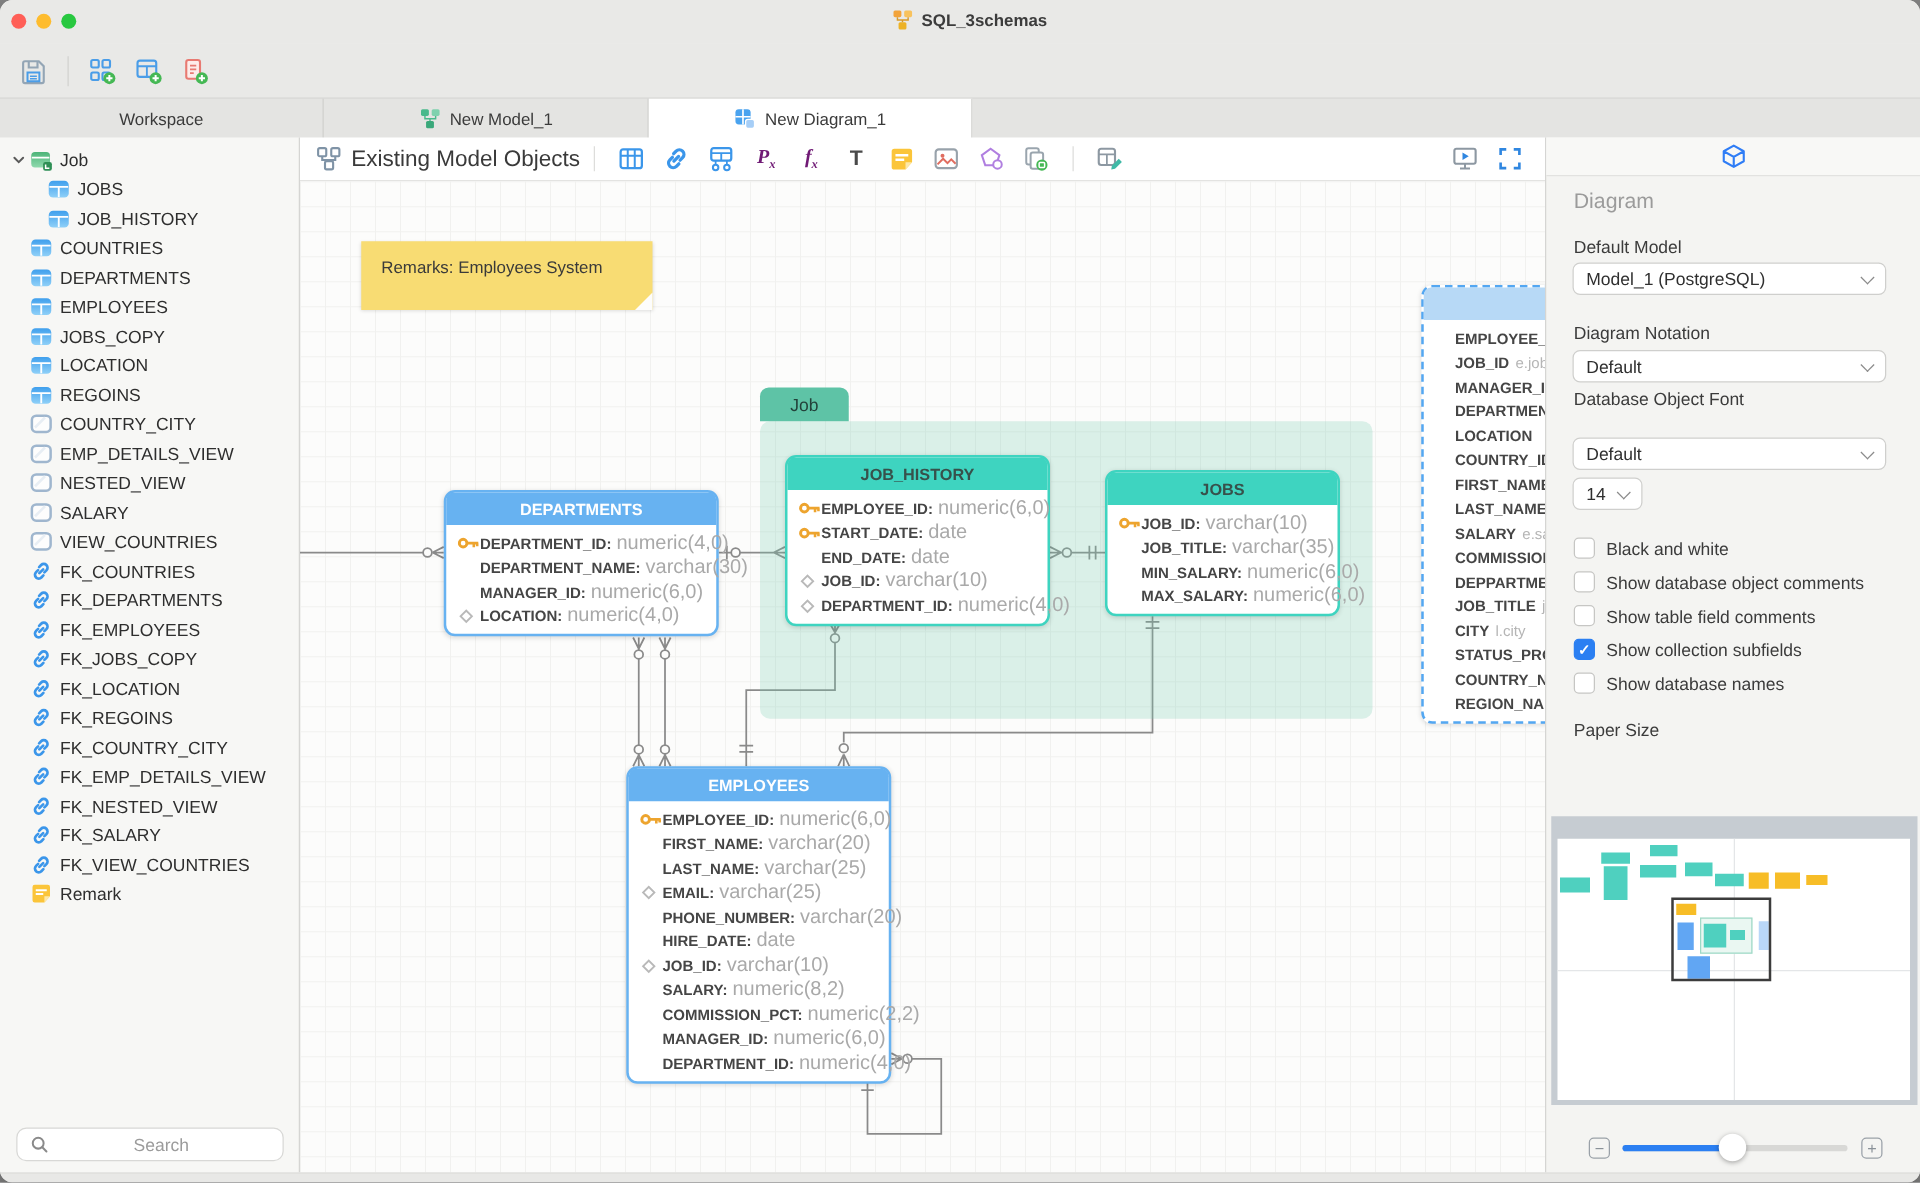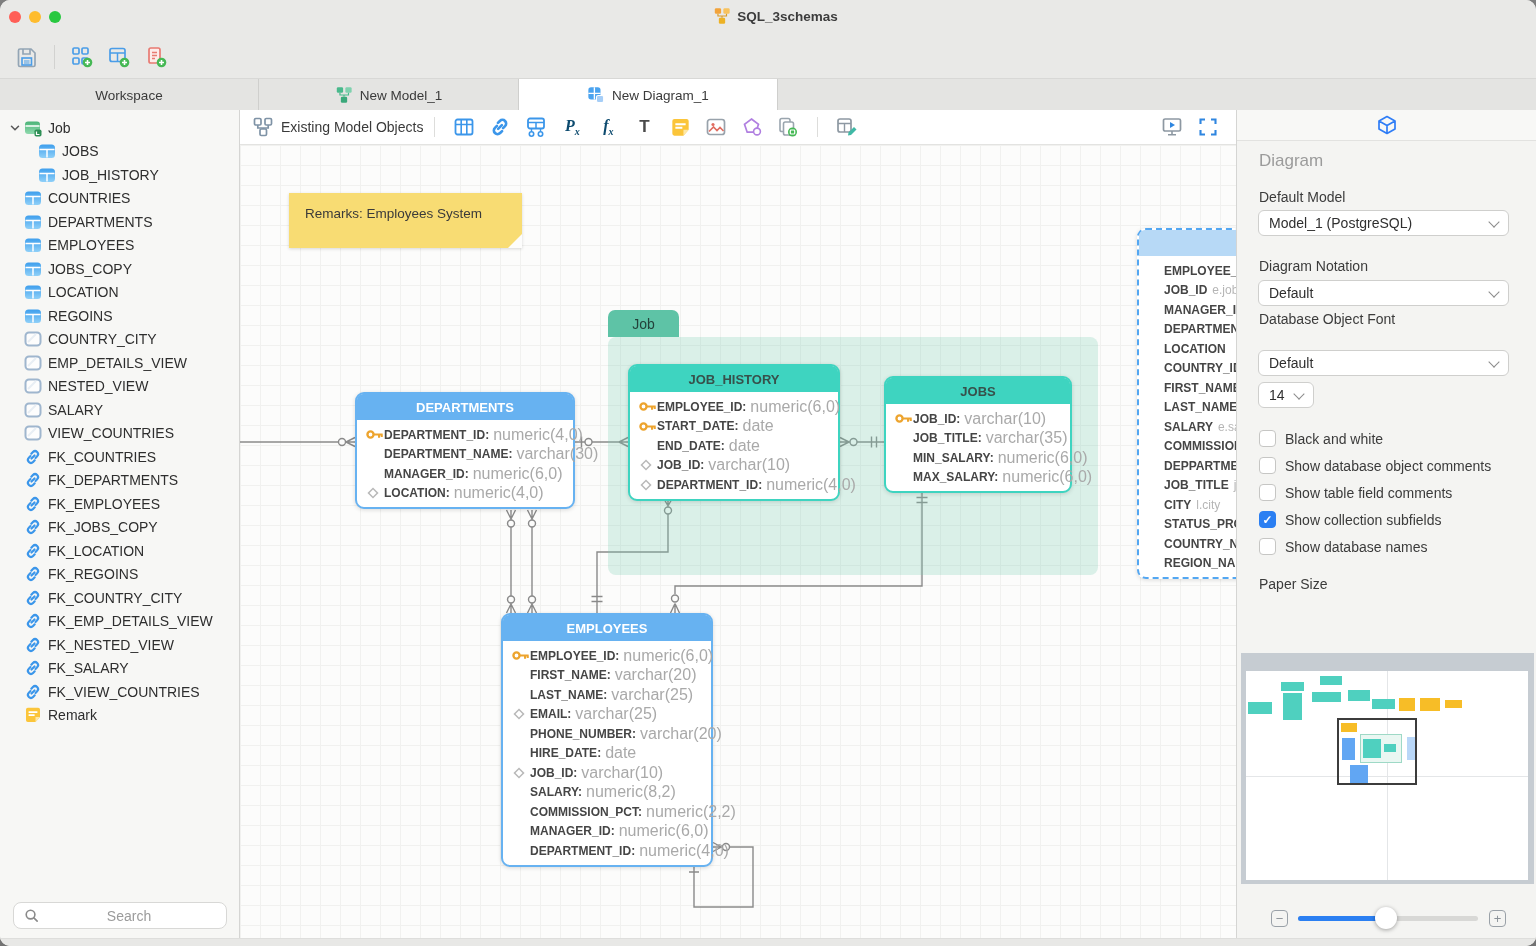--- a/index.html
+++ b/index.html
@@ -28,25 +28,25 @@
   .chev{width:18px;height:16px;flex:0 0 18px;display:flex;align-items:center;justify-content:center;}
   .ti{width:18px;height:18px;flex:0 0 18px;}
   .tl{margin-left:6px;font-size:14px;color:#2e2e2e;white-space:nowrap;}
   .searchbox{position:absolute;left:13px;bottom:9px;width:214px;height:27px;background:#ffffff;border:1px solid #d8d8d6;border-radius:8px;display:flex;align-items:center;box-sizing:border-box;}
   .searchbox svg{margin-left:9px;}
   .searchbox input{border:none;outline:none;background:transparent;font-size:14px;color:#3a3a3a;margin-left:7px;width:160px;font-family:"Liberation Sans",sans-serif;text-align:center;}
   .searchbox input::placeholder{color:#9b9b9b;}
   
   .canvas-col{position:absolute;left:240px;top:0;width:996px;height:828px;}
   .canvas-toolbar{position:absolute;left:0;top:0;width:100%;height:35px;background:#ffffff;border-bottom:1px solid #e3e3e1;display:flex;align-items:center;box-sizing:border-box;}
-  .emo{display:flex;align-items:center;gap:7px;margin-left:12px;font-size:14px;color:#3a3a3a;}
+  .emo{display:flex;align-items:center;gap:7px;margin-left:12px;font-size:18px;color:#3a3a3a;}
   .csep{width:1px;height:20px;background:#dddddb;margin:0 11px;}
   .cbtn{width:24px;height:24px;display:flex;align-items:center;justify-content:center;margin:0 6px;}
   .cbtn .txt{font-size:17px;font-weight:700;color:#4a4a4a;}
-  .pxfx{font-size:16px;font-style:italic;font-weight:700;color:#0c4a6e;font-family:"Liberation Serif",serif;}
+  .pxfx{font-size:16px;font-style:italic;font-weight:700;color:#701a75;font-family:"Liberation Serif",serif;}
   .pxfx sub{font-size:10px;}
   .ctb-right{margin-left:auto;display:flex;align-items:center;margin-right:10px;}
   .canvas{position:absolute;left:0;top:35px;width:996px;height:793px;overflow:hidden;background-color:#fcfcfb;background-image:linear-gradient(to right,#f1f1ef 1px,transparent 1px),linear-gradient(to bottom,#f1f1ef 1px,transparent 1px);background-size:20px 20px;}
   
   .note{position:absolute;left:49px;top:48px;width:233px;height:55px;background:#f8dc73;box-shadow:0 1px 3px rgba(0,0,0,.15);}
   .note::after{content:"";position:absolute;right:0;bottom:0;border-style:solid;border-width:0 0 14px 14px;border-color:transparent transparent #fdfdfc transparent;}
   .note .ntext{position:absolute;left:16px;top:13px;font-size:13.5px;color:#3a3a3a;}
   .region{position:absolute;left:368px;top:192px;width:490px;height:238px;background:rgba(120,203,176,.26);border-radius:8px;}
   .grouptab{position:absolute;left:368px;top:165px;width:71px;height:27px;background:#5ec3a6;border-radius:7px 7px 0 0;display:flex;align-items:center;justify-content:center;font-size:14px;color:#23423a;}
   .entity{position:absolute;background:#ffffff;border-radius:9px;box-shadow:0 1px 4px rgba(0,0,0,.14);box-sizing:border-box;}

